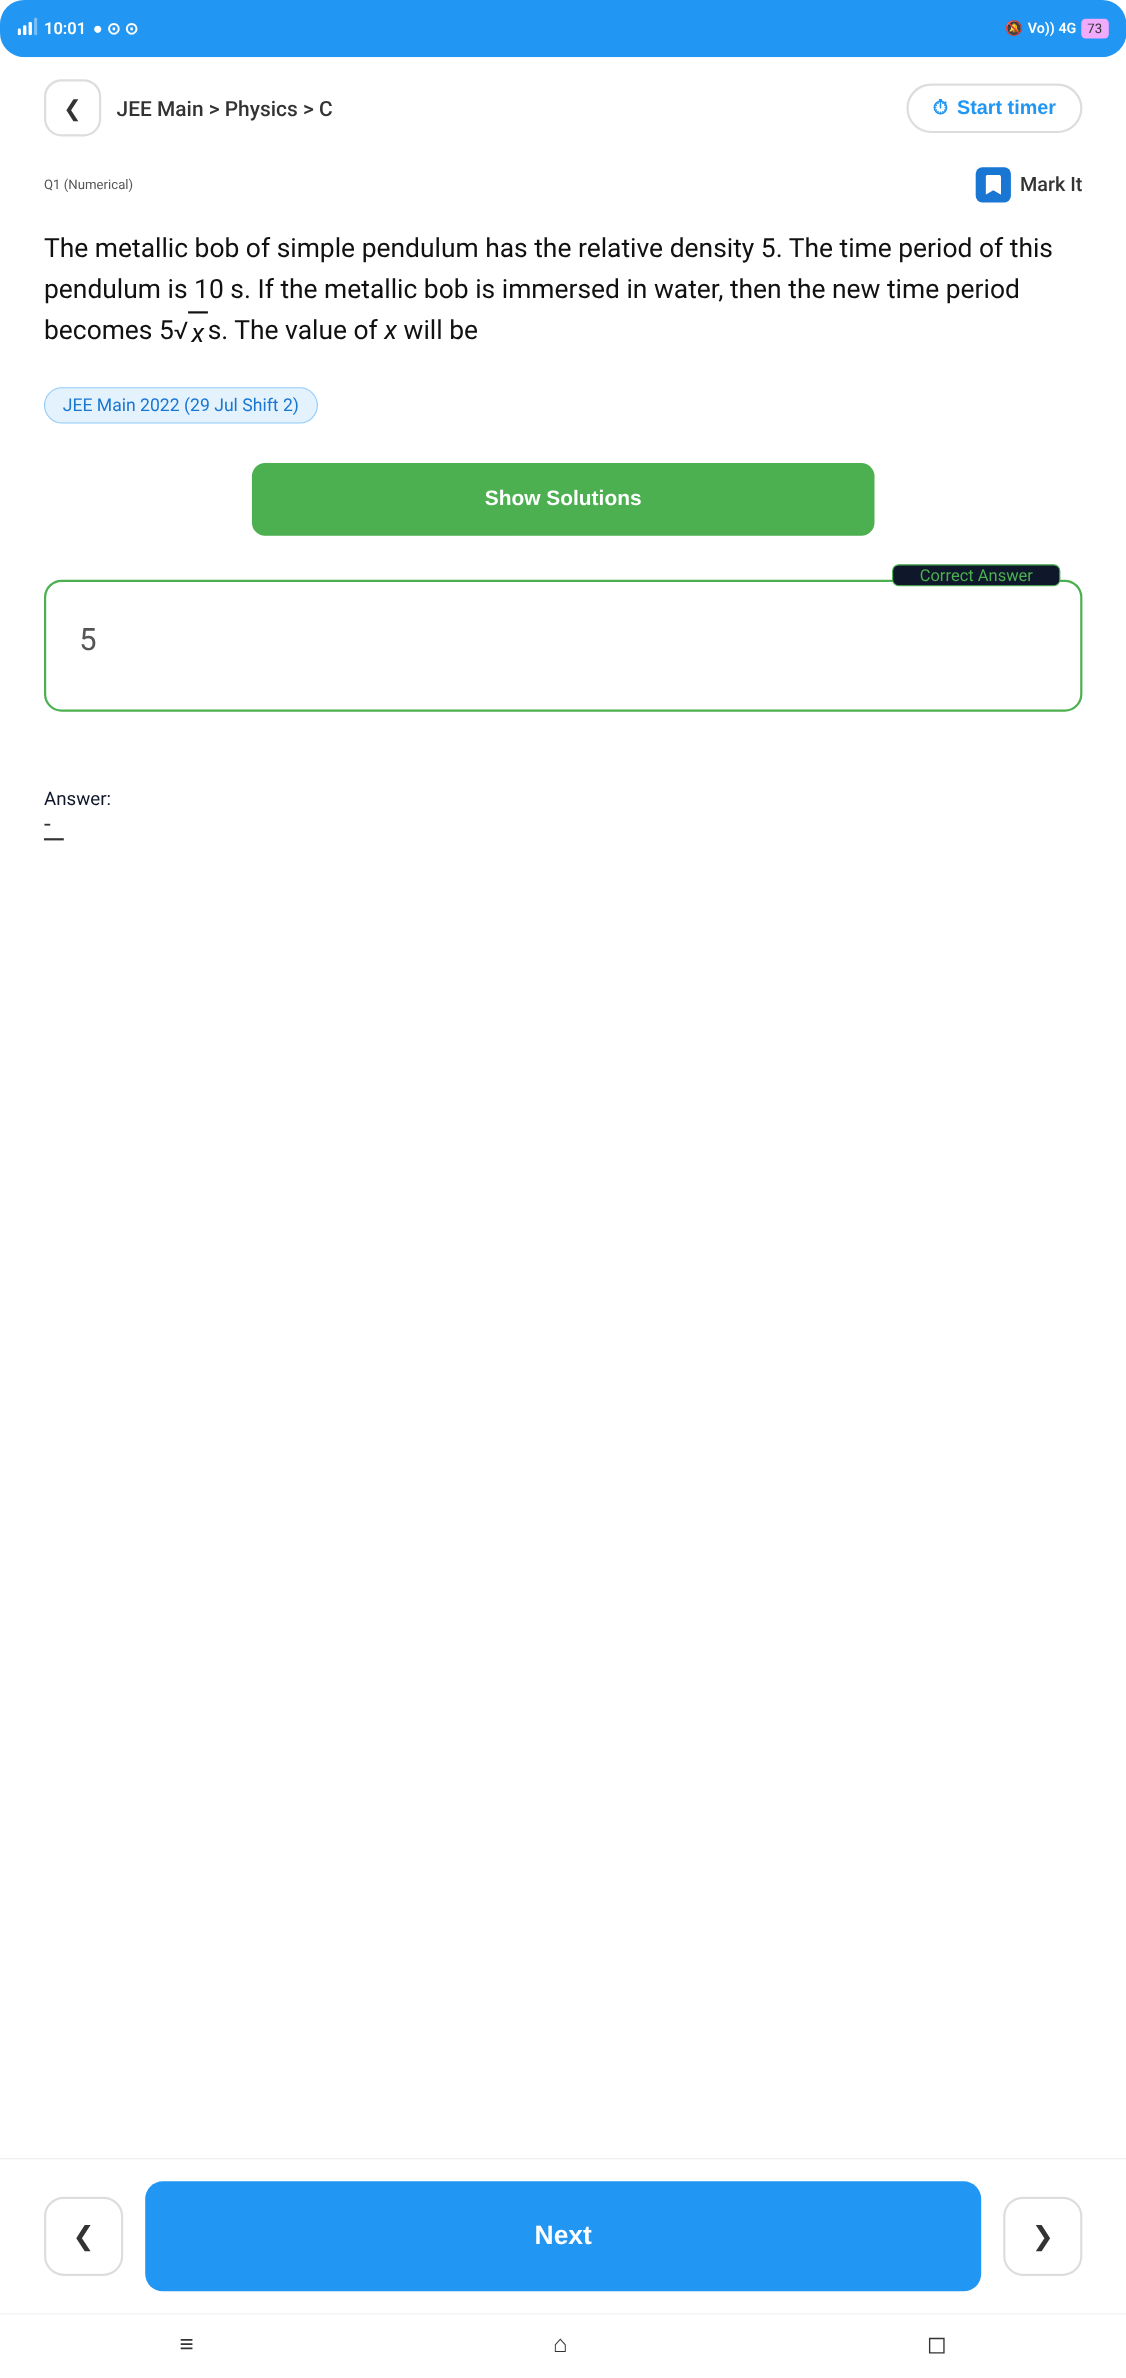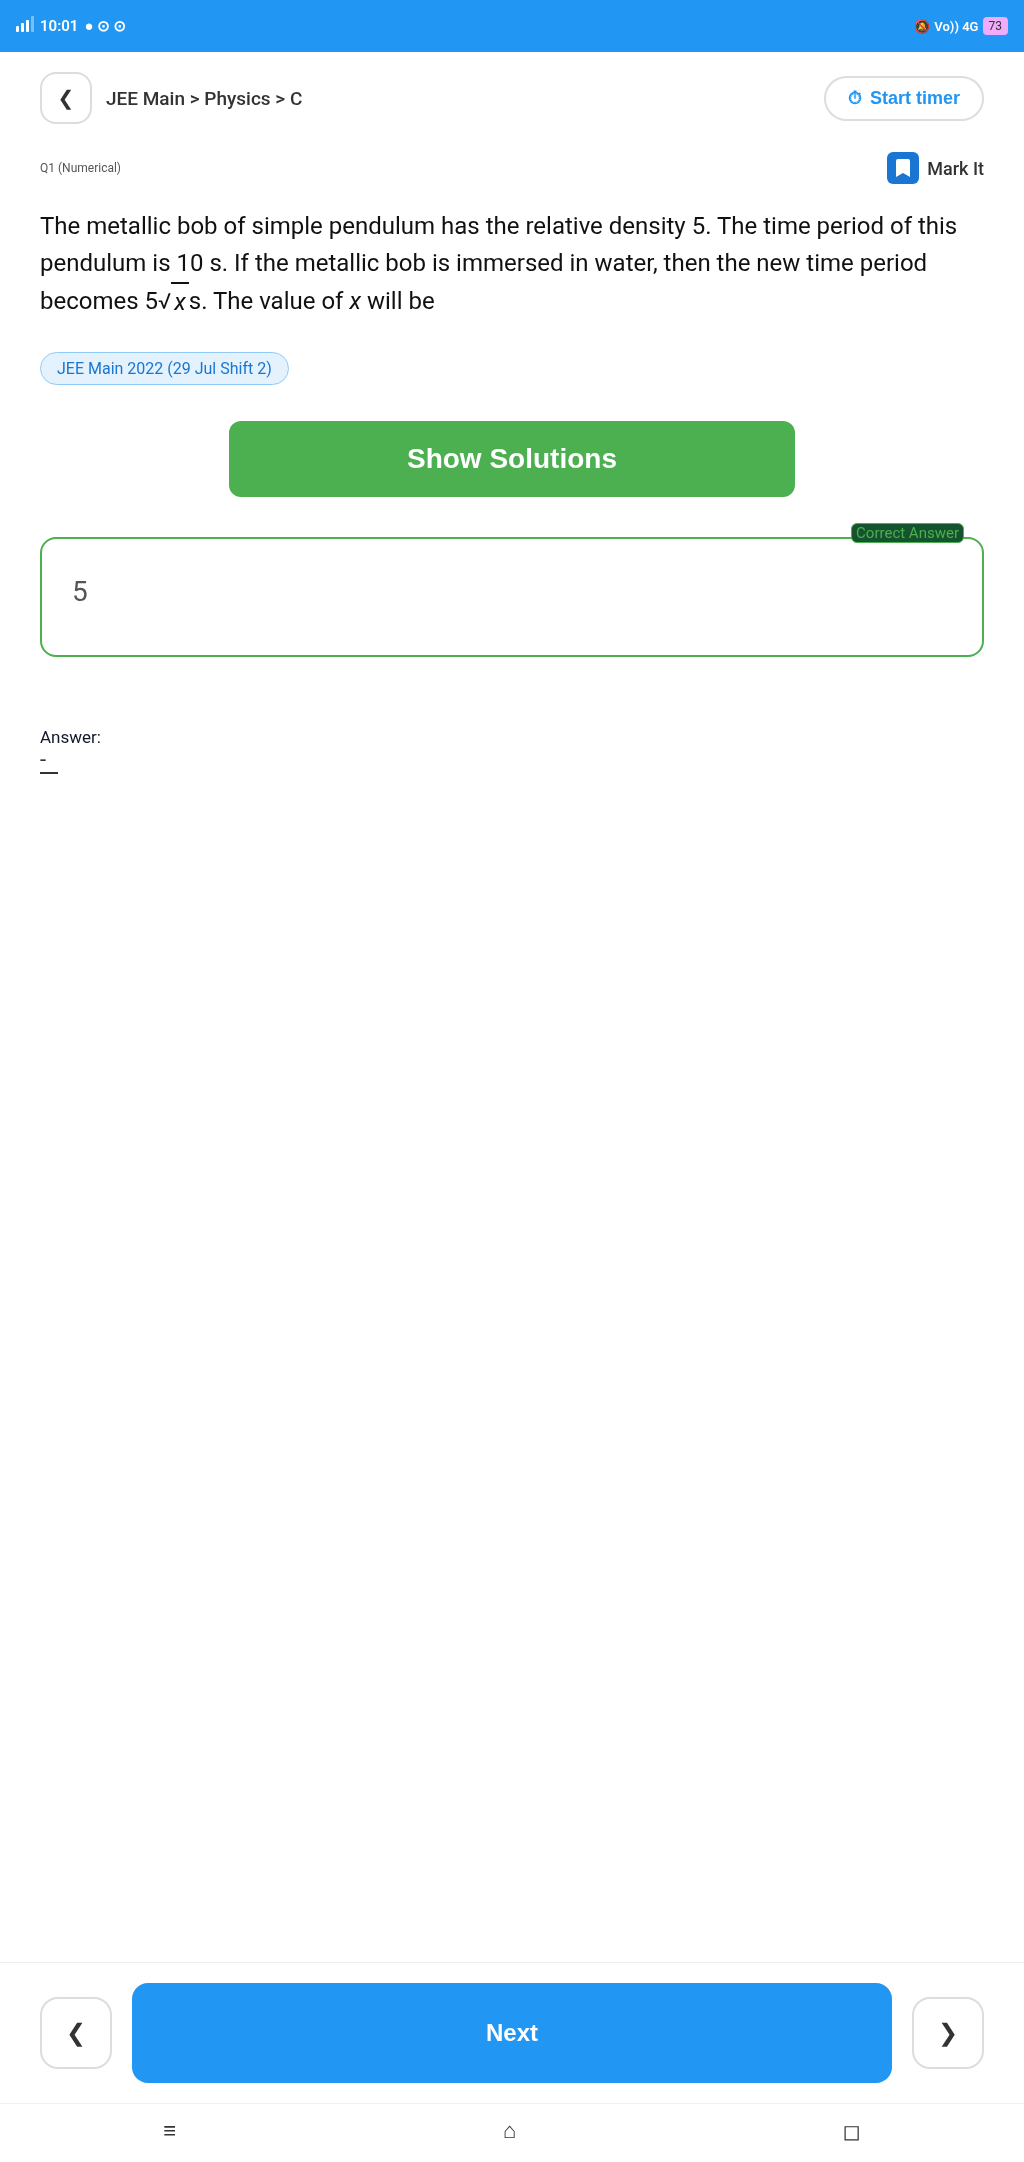--- a/index.html
+++ b/index.html
@@ -17,20 +17,21 @@
     .status-bar {
       background: #2196F3;
       color: white;
       display: flex;
       justify-content: space-between;
       align-items: center;
       padding: 8px 16px;
       height: 52px;
       font-size: 15px;
       font-weight: 600;
+      border-radius: 22px;
     }
     .status-left {
       display: flex;
       align-items: center;
       gap: 6px;
     }
     .status-right {
       display: flex;
       align-items: center;
       gap: 4px;
@@ -156,39 +157,39 @@
 
     
     .show-solutions-btn {
       display: block;
       margin: 0 auto 40px auto;
       background: #4CAF50;
       color: white;
       border: none;
       border-radius: 12px;
       padding: 22px 60px;
-      font-size: 28px;
+      font-size: 19px;
       font-weight: 600;
       cursor: pointer;
       width: 60%;
     }
 
     
     .answer-box-wrapper {
       position: relative;
       margin-bottom: 50px;
     }
     .answer-box-label {
       position: absolute;
       top: -14px;
       right: 20px;
-      background: #14532d;
+      background: #0f172a;
       color: #4CAF50;
       font-size: 15px;
-      padding: 0 4px;
+      padding: 0 24px;
       border: 1.5px solid #4CAF50;
       border-radius: 6px;
     }
     .answer-box {
       border: 2px solid #4CAF50;
       border-radius: 16px;
       padding: 36px 30px 36px 30px;
       min-height: 120px;
     }
     .answer-value {

